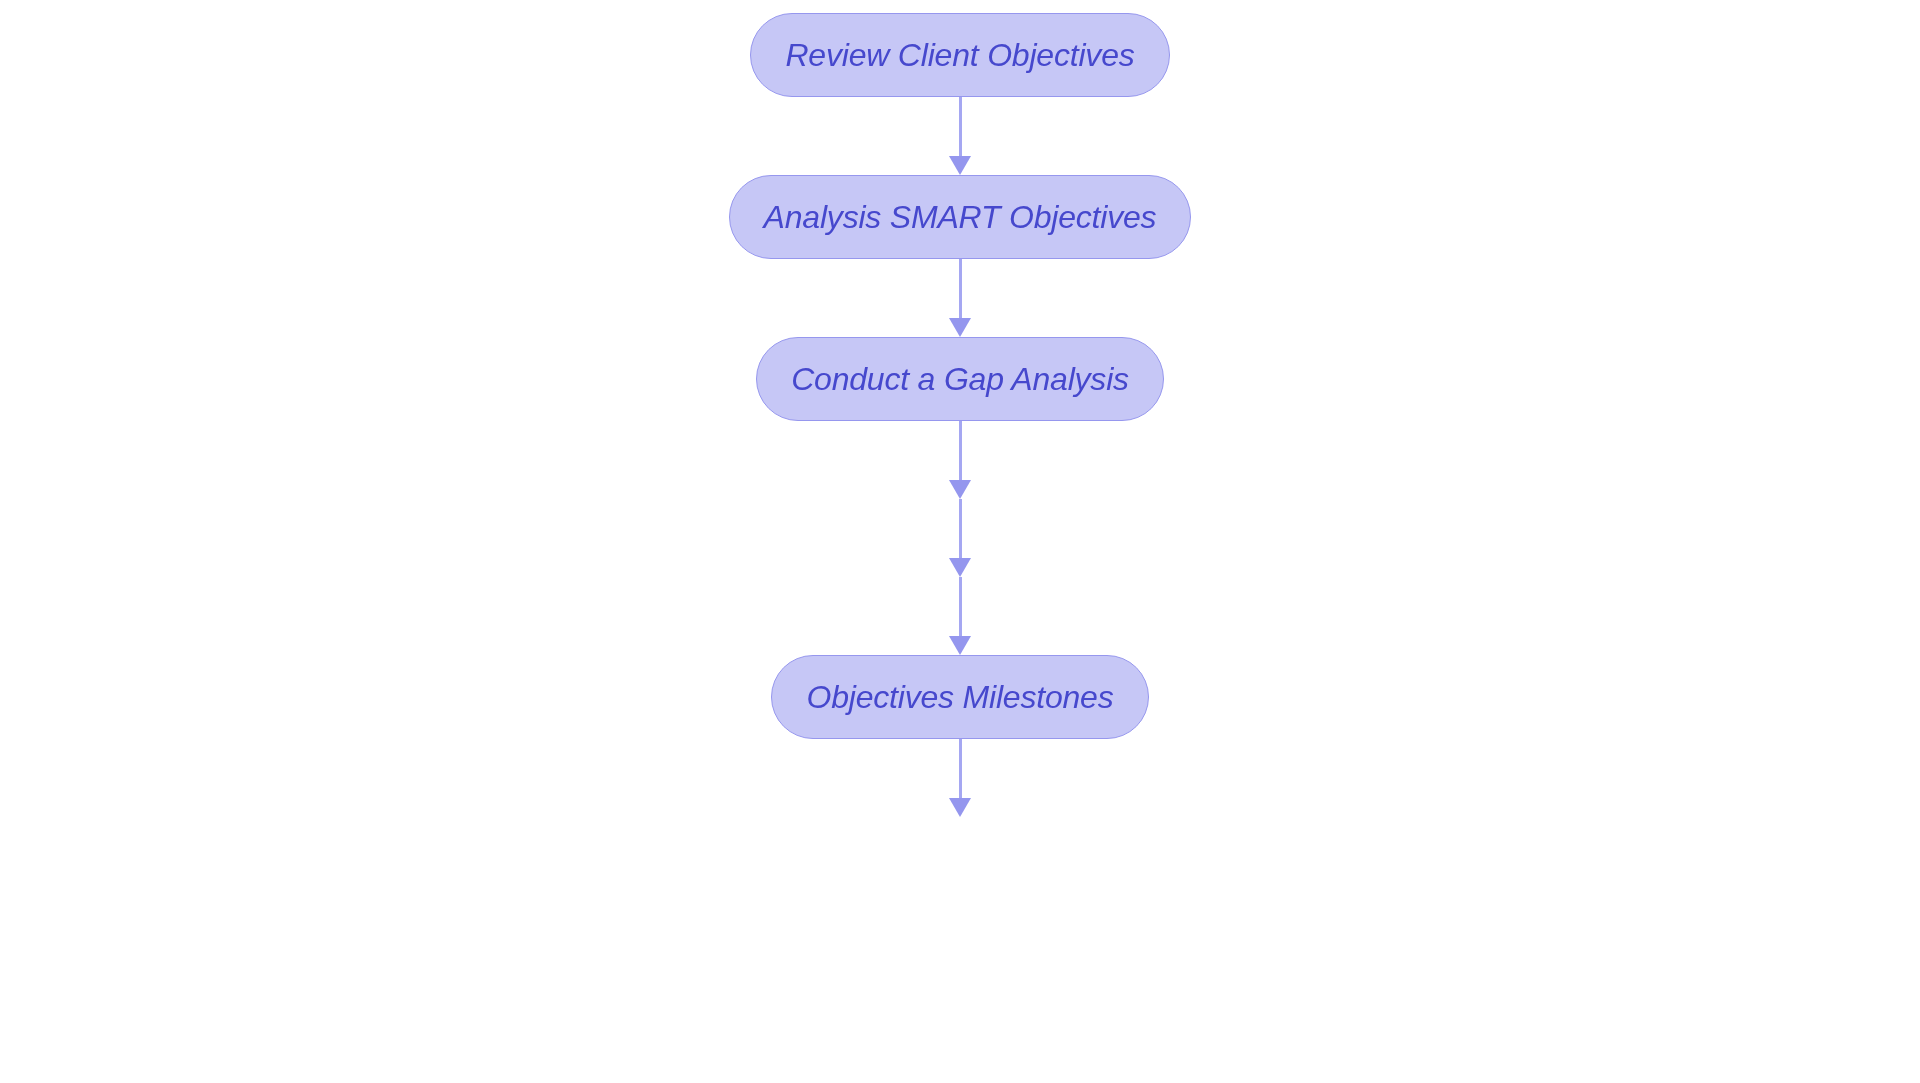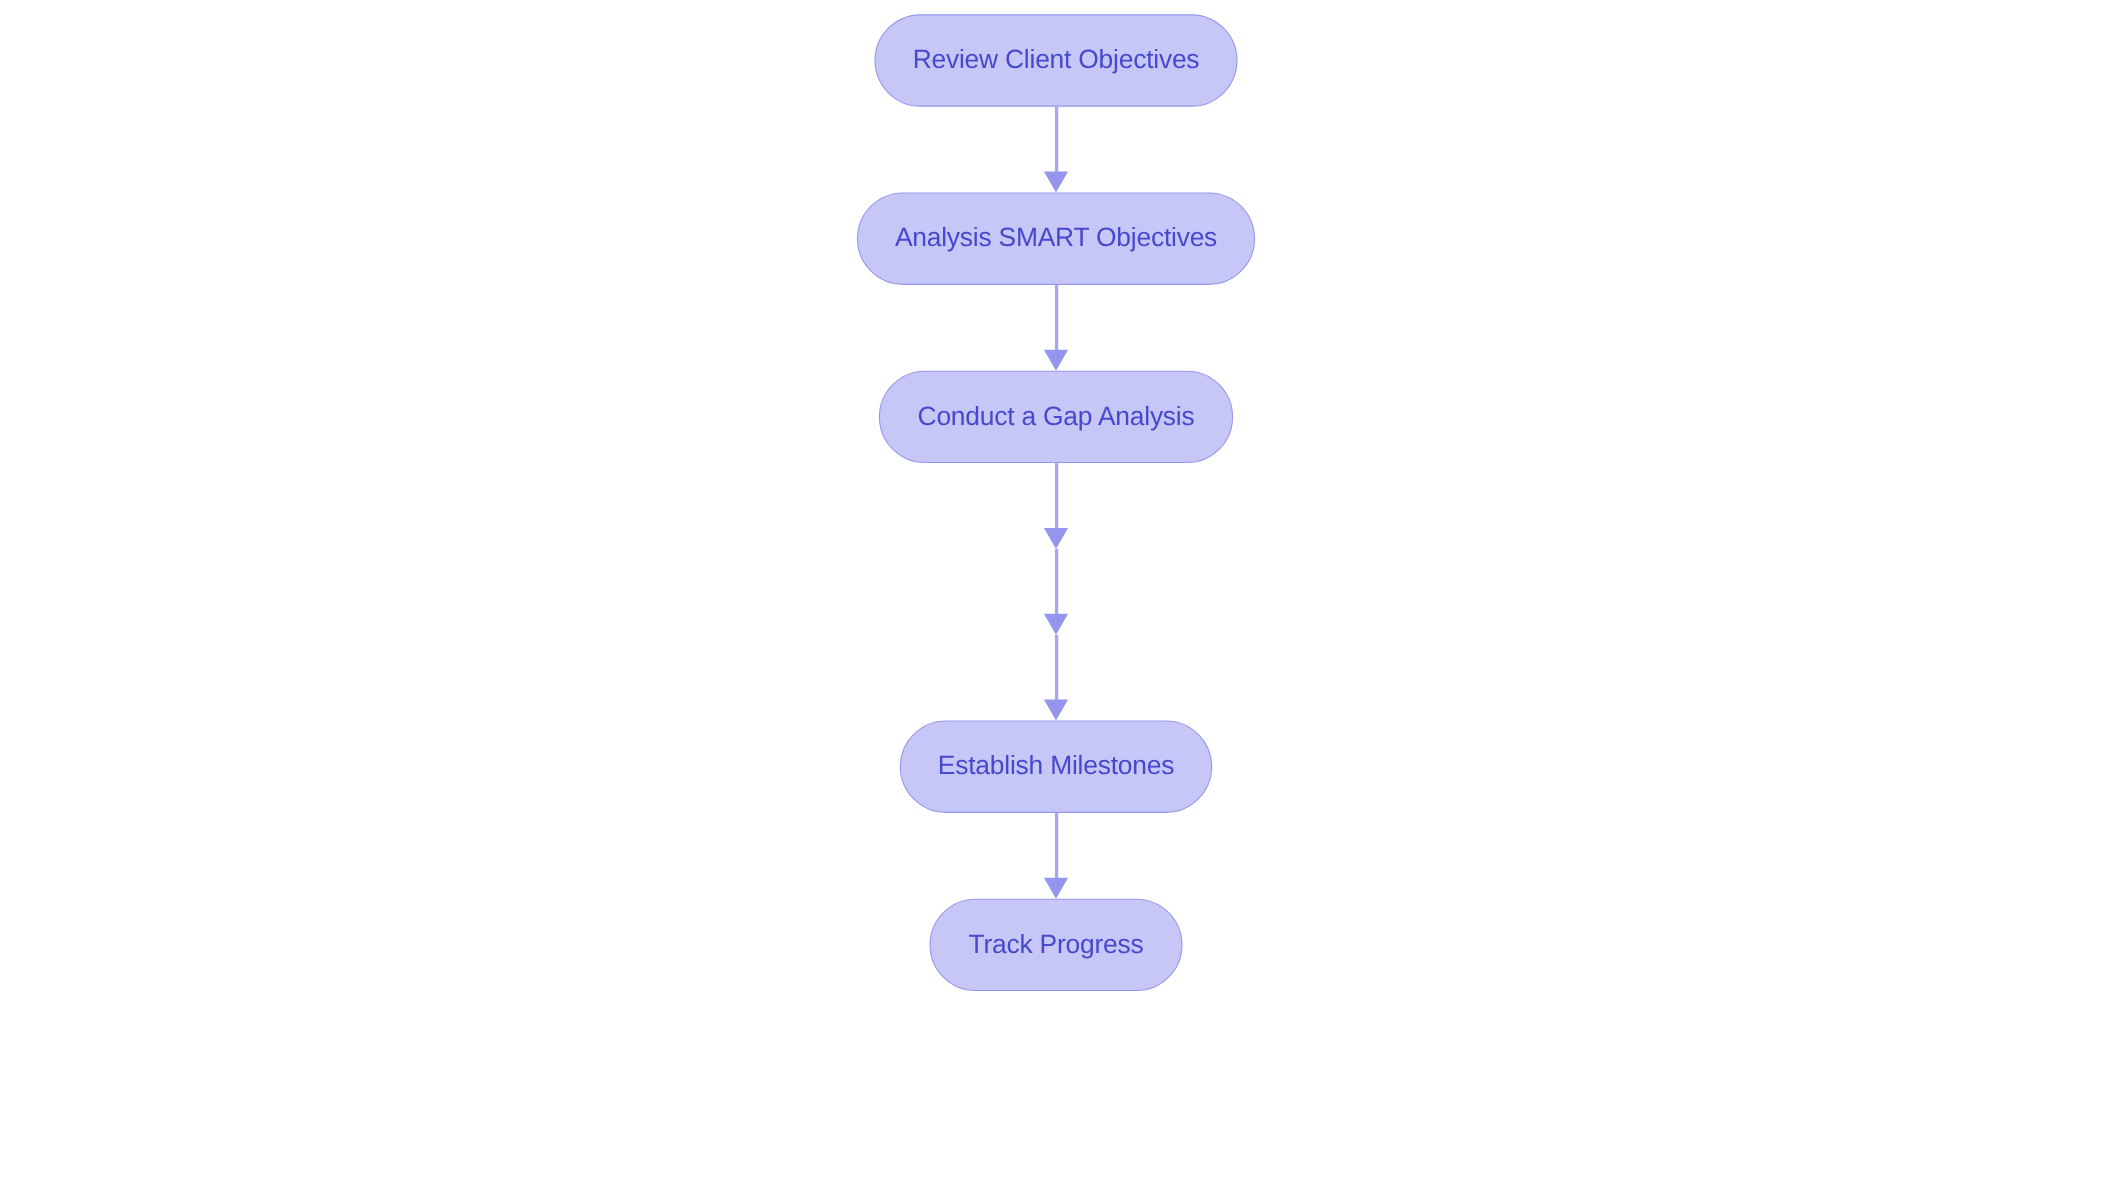--- a/index.html
+++ b/index.html
@@ -26,23 +26,24 @@
     padding: 0 34px;
     border-radius: 42px;
     background: var(--node-fill, #c6c7f6);
     border: 1.5px solid var(--node-border, #9697ee);
     display: flex;
     align-items: center;
     justify-content: center;
   }
   .node-label {
     color: var(--node-text, #4648cd);
-    font-size: 24px;
+    font-size: 32px;
     letter-spacing: -0.2px;
     white-space: nowrap;
+    font-style: italic;
   }
   .arrow {
     flex: 0 0 auto;
     height: 78px;
     display: flex;
     flex-direction: column;
     align-items: center;
   }
   .arrow-line {
     width: 3px;
@@ -96,25 +97,22 @@
     <div class="arrow-head"></div>
   </div>
 
 
   <div class="arrow">
     <div class="arrow-line"></div>
     <div class="arrow-head"></div>
   </div>
 
   <div class="node">
-    <span class="node-label">Establish Milestones</span>
+    <span class="node-label">Objectives Milestones</span>
   </div>
 
   <div class="arrow">
     <div class="arrow-line"></div>
     <div class="arrow-head"></div>
   </div>
 
-  <div class="node">
-    <span class="node-label">Track Progress</span>
-  </div>
 
 </div>
 
 </body></html>

